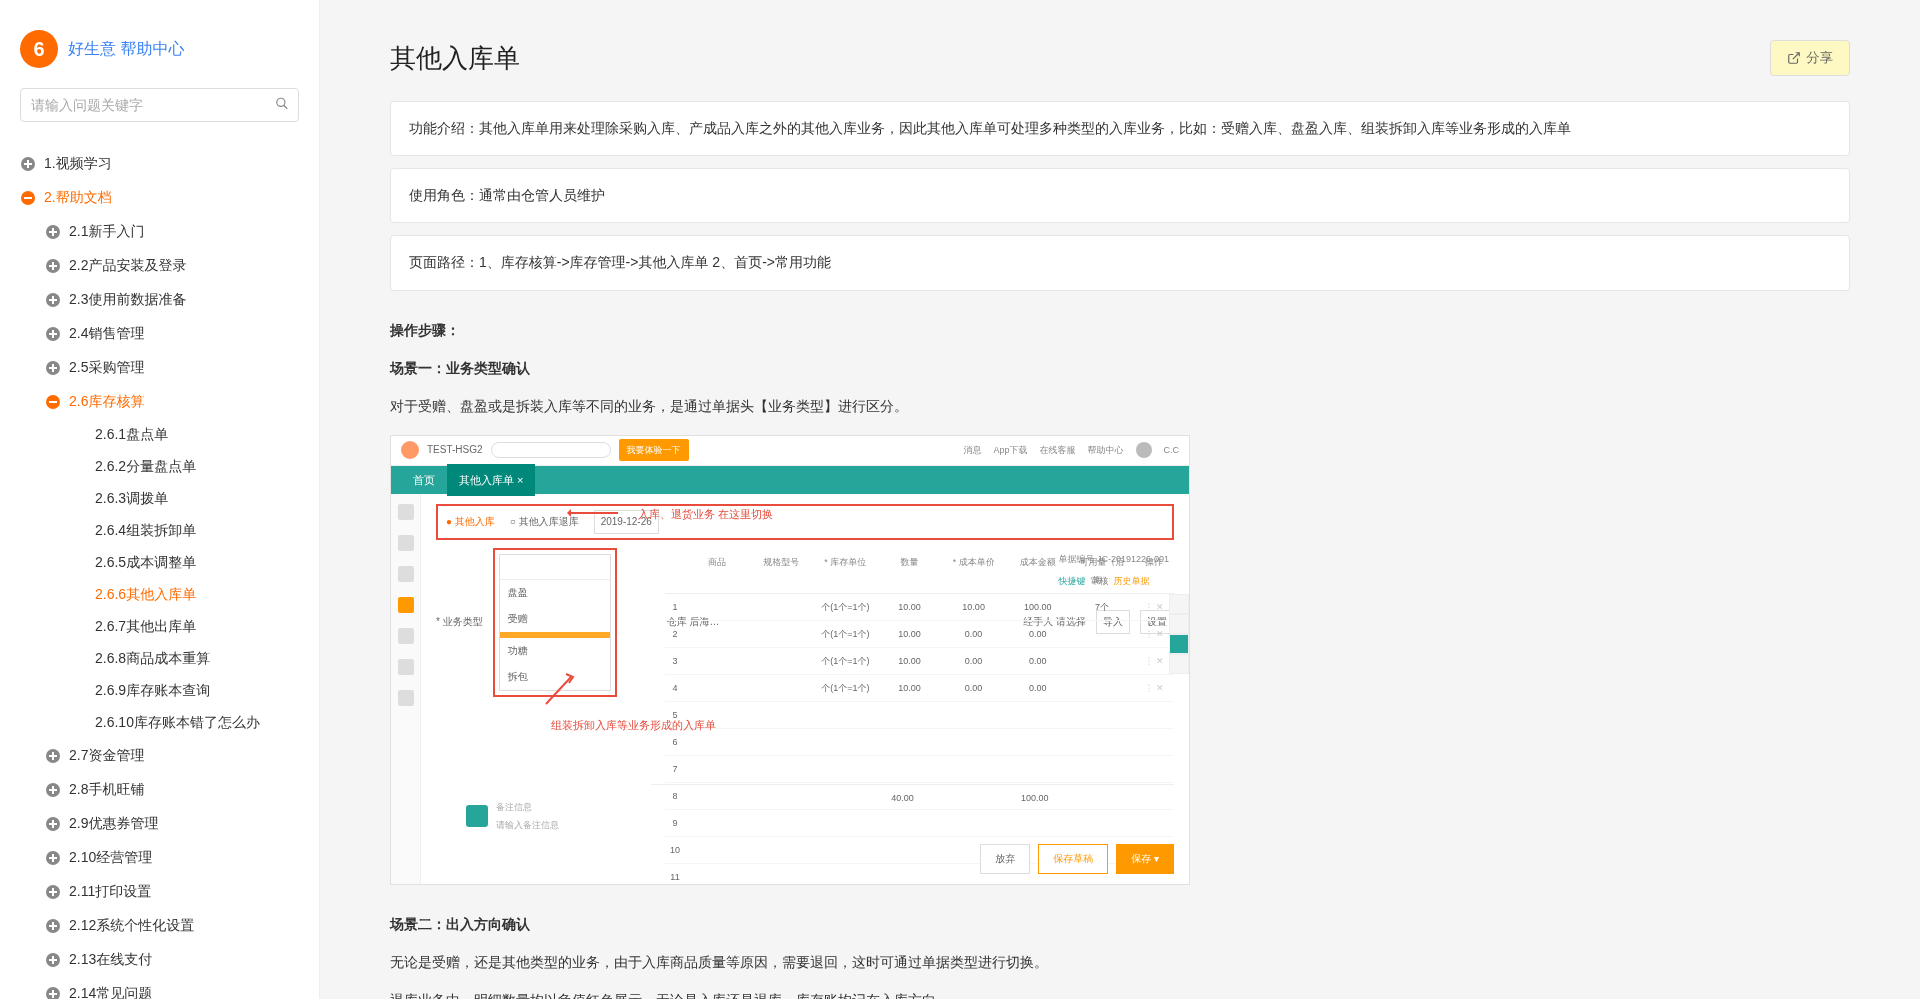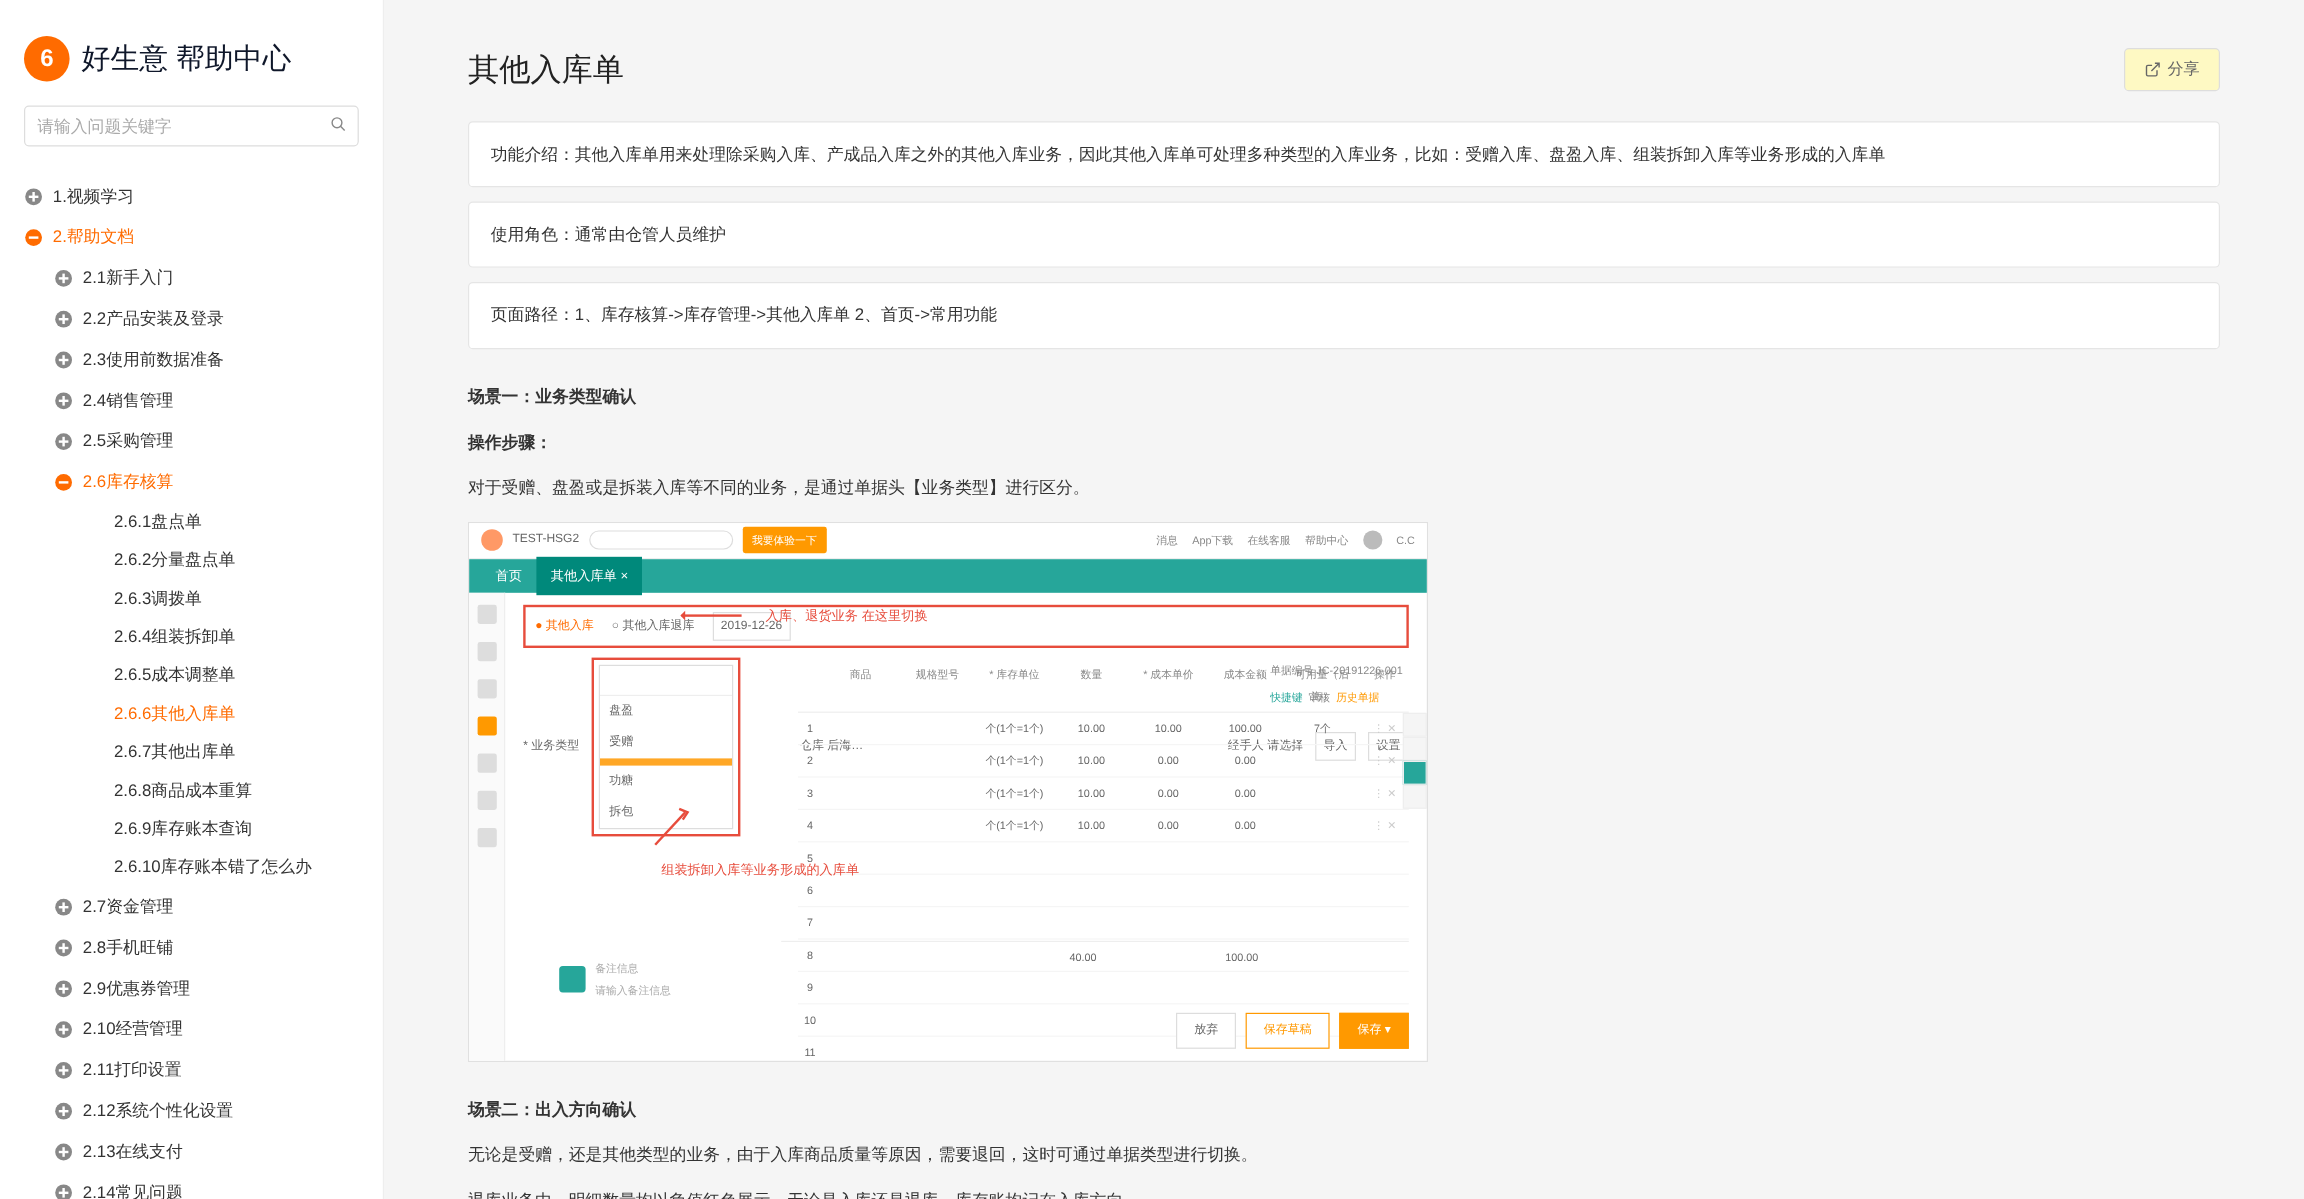--- a/index.html
+++ b/index.html
@@ -1,21 +1,21 @@
 <!DOCTYPE html>
 <html><head>
   <meta charset="utf-8">
   <style>
     * { margin: 0; padding: 0; box-sizing: border-box; font-family: "Microsoft YaHei", -apple-system, sans-serif; }
     body { background: #f5f5f5; font-size: 14px; color: #333; }
     .container { display: flex; min-height: 100vh; }
     .sidebar { width: 320px; background: #fff; padding: 30px 20px; border-right: 1px solid #eee; }
     .logo-wrap { display: flex; align-items: center; margin-bottom: 20px; }
     .logo-circle { width: 38px; height: 38px; background: #ff6b00; border-radius: 50%; display: flex; align-items: center; justify-content: center; color: #fff; font-size: 20px; font-weight: bold; margin-right: 10px; }
-    .logo-text { font-size: 24px; font-weight: 500; color: #0f172a; }
+    .logo-text { font-size: 16px; font-weight: 500; color: #3b82f6; }
     .search-box { position: relative; margin-bottom: 25px; }
     .search-input { width: 100%; padding: 8px 30px 8px 10px; border: 1px solid #ddd; border-radius: 4px; font-size: 14px; outline: none; }
     .search-input::placeholder { color: #aaa; }
     .search-icon-span { position: absolute; right: 10px; top: 50%; transform: translateY(-50%); color: #888; cursor: pointer; }
     .tree { list-style: none; }
     .tree li { list-style: none; }
     .tree-item { display: flex; align-items: center; padding: 8px 0; cursor: pointer; color: #333; }
     .tree-item.active { color: #ff6b00; }
     .tree-item.active-sub { color: #ff6b00; }
     .tree-icon { width: 16px; height: 16px; display: inline-flex; align-items: center; justify-content: center; margin-right: 8px; flex-shrink: 0; }
@@ -304,22 +304,22 @@
       <span class="info-label">功能介绍：</span><span>其他入库单用来处理除采购入库、产成品入库之外的其他入库业务，因此其他入库单可处理多种类型的入库业务，比如：受赠入库、盘盈入库、组装拆卸入库等业务形成的入库单</span>
     </div>
     <div class="info-box">
       <span class="info-label">使用角色：</span><span>通常由仓管人员维护</span>
     </div>
     <div class="info-box">
       <span class="info-label">页面路径：</span><span>1、库存核算-&gt;库存管理-&gt;其他入库单 2、首页-&gt;常用功能</span>
     </div>
 
     <div class="content-section">
+      <p class="bold">操作步骤：</p>
       <p class="bold">场景一：业务类型确认</p>
-      <p class="bold">操作步骤：</p>
       <p>对于受赠、盘盈或是拆装入库等不同的业务，是通过单据头【业务类型】进行区分。</p>
 
       <div class="screenshot-placeholder">
         <div class="sp-topbar">
           <div class="sp-topbar-left">
             <span class="sp-logocircle"></span>
             <span>TEST-HSG2</span>
             <span class="sp-search"></span>
             <span class="sp-orange-btn">我要体验一下</span>
           </div>

